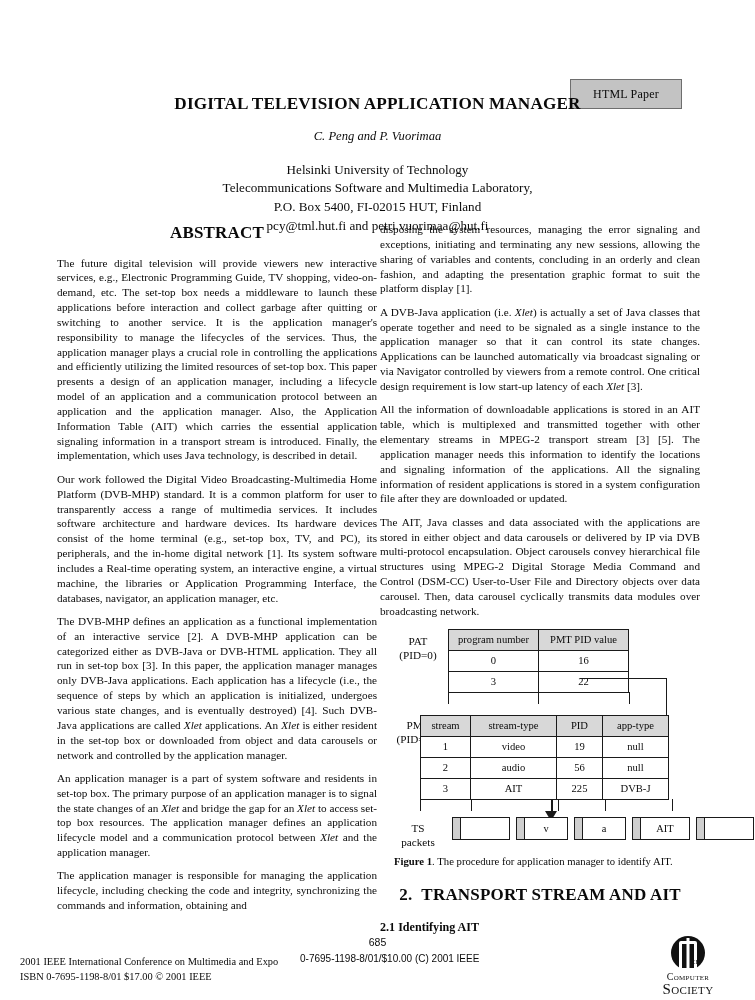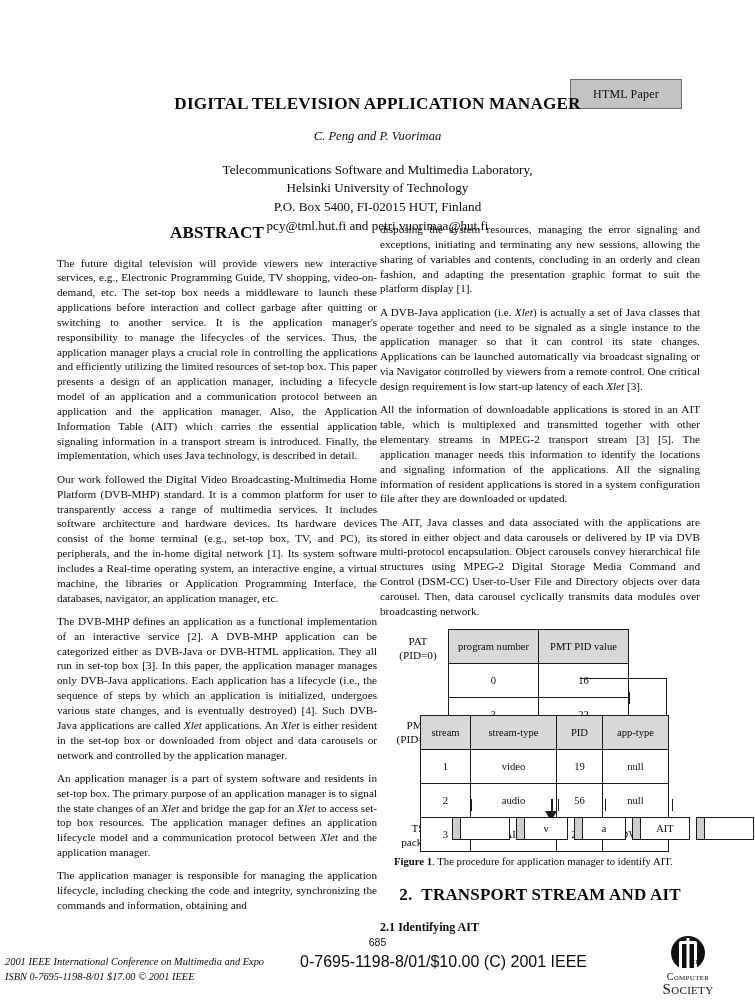--- a/index.html
+++ b/index.html
@@ -105,21 +105,21 @@
   table.figtab {
     position: absolute;
     border-collapse: collapse;
     font-size: 10.6px;
     background: #fff;
   }
   table.figtab td, table.figtab th {
     border: 1px solid #1a1a1a;
     text-align: center;
     font-weight: normal;
-    height: 34px;
+    height: 21px;
     padding: 0 3px;
     white-space: nowrap;
   }
   table.figtab thead td { background: #d8d8d8; }
 
   #pat-table { left: 68px; top: 2px; }
   #pat-table td { width: 90px; }
 
   #pmt-table { left: 40px; top: 88px; padding-left: 16px; }
   #pmt-table td.c-stream { width: 50px; }
@@ -189,28 +189,27 @@
     position: absolute;
     left: 0; right: 0; top: 936px;
     text-align: center;
     font-family: "Liberation Sans", sans-serif;
     font-size: 10.5px;
   }
   #footer-copyright {
     position: absolute;
     left: 300px; top: 953px;
     font-family: "Liberation Sans", sans-serif;
-    font-size: 16px;
+    font-size: 10px;
   }
   #footer-conf {
     position: absolute;
-    left: 5px; top: 954px;
+    left: 20px; top: 954px;
     font-size: 10.4px;
     line-height: 1.45;
-    font-style: italic;
   }
   #ieee-logo {
     position: absolute;
     left: 632px; top: 936px;
     width: 112px;
     text-align: center;
     color: #111;
   }
   #ieee-mark {
     width: 34px; height: 34px;
@@ -260,22 +259,22 @@
 <body>
 
 <div id="html-paper-badge">
   <span>HTML Paper</span>
 </div>
 
 <div id="title-block">
   <div id="paper-title">DIGITAL TELEVISION APPLICATION MANAGER</div>
   <div id="authors">C. Peng and P. Vuorimaa</div>
   <div id="affiliation">
+    <div>Helsinki University of Technology</div>
     <div>Telecommunications Software and Multimedia Laboratory,</div>
-    <div>Helsinki University of Technology</div>
     <div>P.O. Box 5400, FI-02015 HUT, Finland</div>
     <div>pcy@tml.hut.fi and petri.vuorimaa@hut.fi</div>
   </div>
 </div>
 
 <div class="col" id="left-col">
 
   <div class="sec-head first">ABSTRACT</div>
   <p class="para">The future digital television will provide viewers new interactive services, e.g., Electronic Programming Guide, TV shopping, video-on-demand, etc. The set-top box needs a middleware to launch these applications before interaction and collect garbage after quitting or switching to another service. It is the application manager's responsibility to manage the lifecycles of the services. Thus, the application manager plays a crucial role in controlling the applications and efficiently utilizing the limited resources of set-top box. This paper presents a design of an application manager, including a lifecycle model of an application and a communication protocol between an application and the application manager. Also, the Application Information Table (AIT) which carries the essential application signaling information in a transport stream is introduced. Finally, the implementation, which uses Java technology, is described in detail.</p>
 

